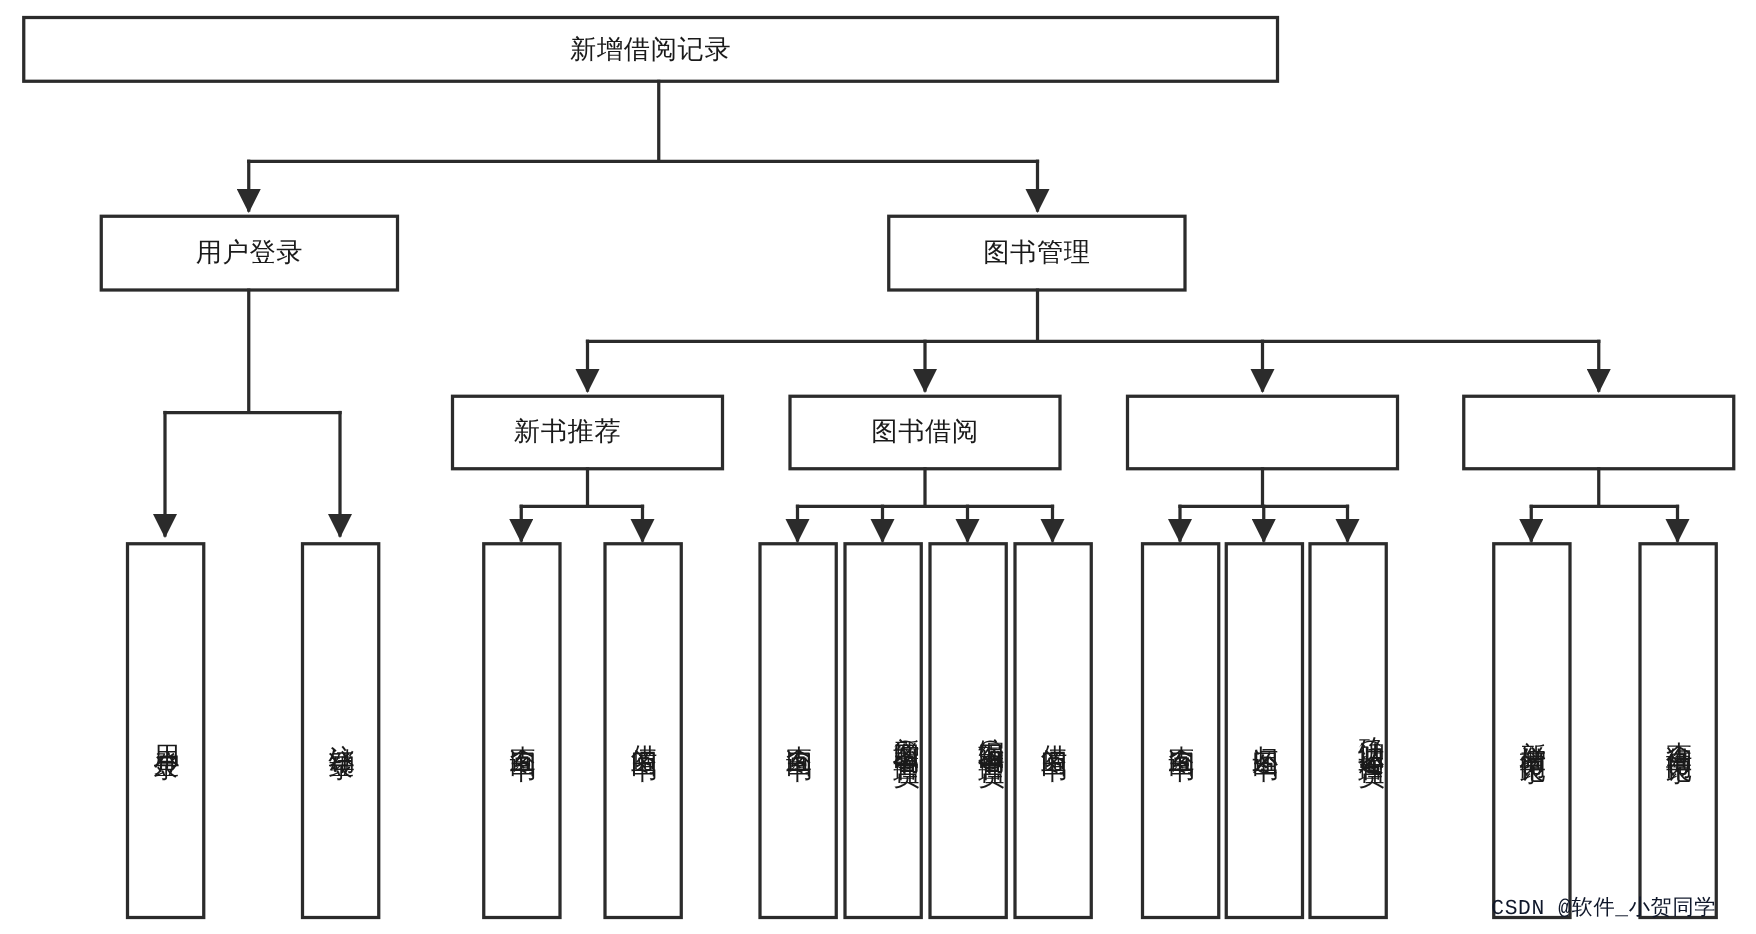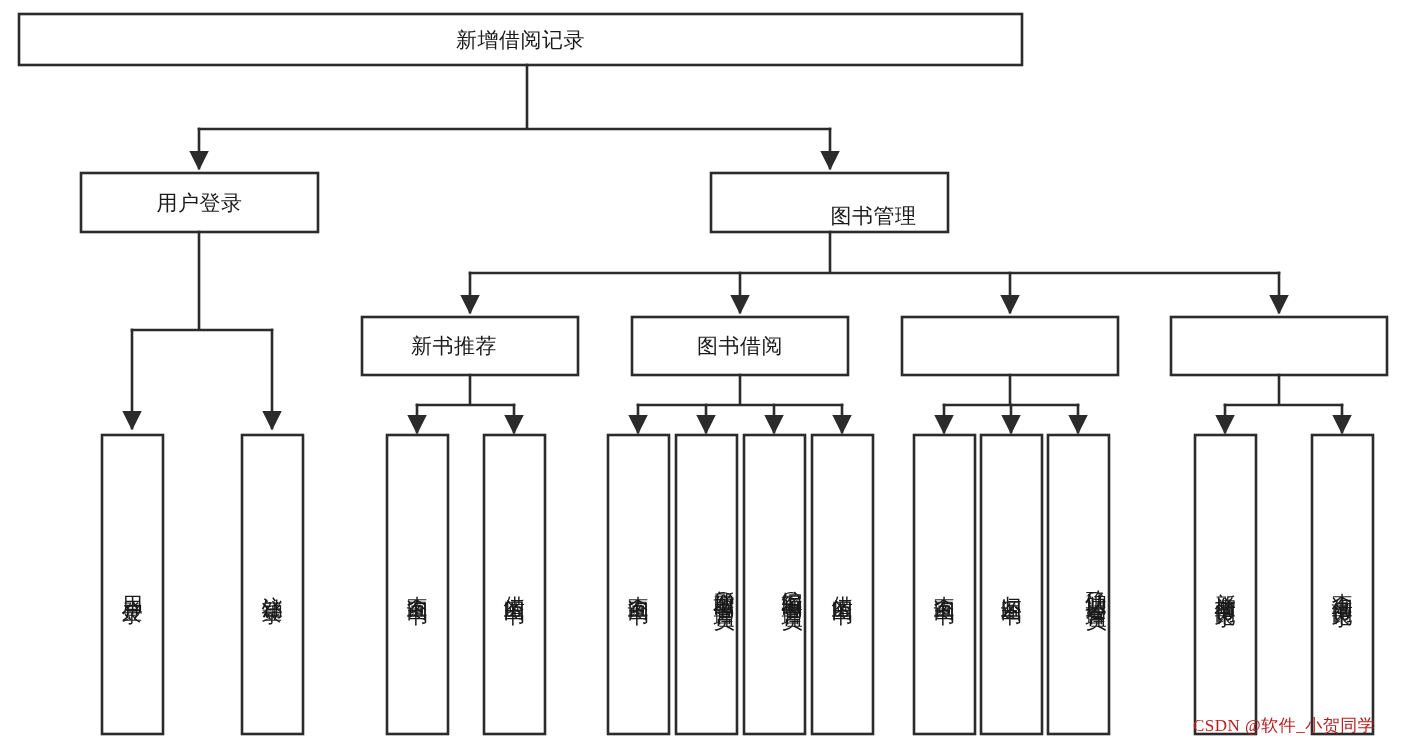--- a/index.html
+++ b/index.html
@@ -63,25 +63,25 @@
     letter-spacing: 3px;
     align-items: flex-start;
     padding-top: 2px;
   }
   .node-label.vert.leaf-short {
     align-items: center;
     padding-top: 0;
   }
   .watermark {
     position: absolute;
-    color: #b91c1c;
+    color: #0f172a;
     font-size: 17px;
     letter-spacing: 0.5px;
     white-space: nowrap;
-    font-family: Liberation Serif, serif;
+    font-family: Liberation Mono, monospace;
   }
 </style>
 </head>
 <body>
 
 <div id="diagram-root">
 
   <svg class="canvas" viewBox="0 0 1405 747">
     <defs>
       <marker id="arrow" viewBox="0 0 12 12" refX="10.5" refY="6" markerWidth="7.5" markerHeight="7.5" orient="auto-start-reverse">
@@ -147,21 +147,21 @@
     <rect class="node-rect" x="981" y="435" width="61" height="299"></rect>
     <rect class="node-rect" x="1048" y="435" width="61" height="299"></rect>
 
     <rect class="node-rect" x="1195" y="435" width="61" height="299"></rect>
     <rect class="node-rect" x="1312" y="435" width="61" height="299"></rect>
   </svg>
 
   <div class="node-label horiz" style="left:19px; top:14px; width:1003px; height:51px;">新增借阅记录</div>
 
   <div class="node-label horiz" style="left:81px; top:173px; width:237px; height:59px;">用户登录</div>
-  <div class="node-label horiz" style="left:711px; top:186px; width:237px; height:59px;padding-left:44px;">图书管理</div>
+  <div class="node-label horiz" style="left:711px; top:173px; width:237px; height:59px;">图书管理</div>
 
   <div class="node-label horiz" style="left:362px; top:317px; width:184px; height:58px;">新书推荐</div>
   <div class="node-label horiz" style="left:632px; top:317px; width:216px; height:58px;">图书借阅</div>
 
   <div class="node-label vert leaf-short" style="left:102px; top:435px; width:61px; height:299px;">用户登录</div>
   <div class="node-label vert leaf-short" style="left:242px; top:435px; width:61px; height:299px;">注销登录</div>
 
   <div class="node-label vert leaf-short" style="left:387px; top:435px; width:61px; height:299px;">查询图书</div>
   <div class="node-label vert leaf-short" style="left:484px; top:435px; width:61px; height:299px;">借阅图书</div>
 

